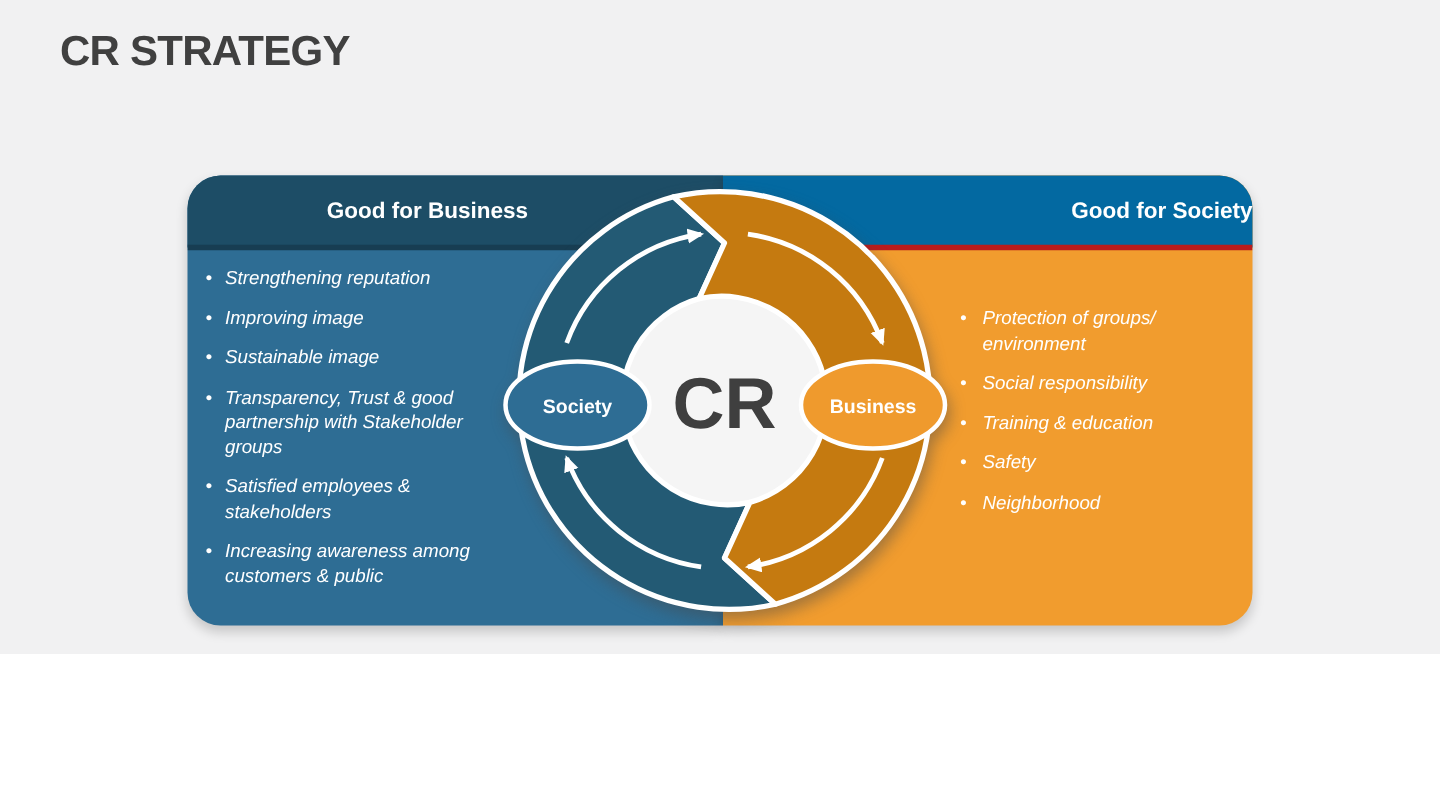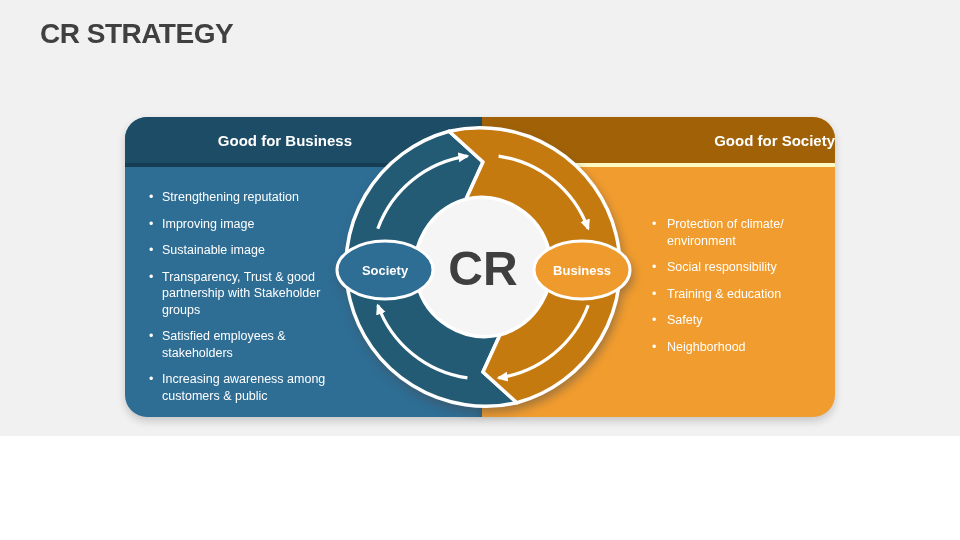--- a/index.html
+++ b/index.html
@@ -15,22 +15,22 @@
   
   .panel { position:absolute; top:117px; height:300px; box-shadow:0 4px 8px rgba(0,0,0,0.18); }
   .panel-left  { left:125px; width:357px; background:#2e6d94; border-radius:22px 0 0 22px; }
   .panel-right { left:482px; width:353px; background:#f19c2e; border-radius:0 22px 22px 0; }
   .panel-header {
     position:absolute; top:0; left:0; right:0; height:46px;
     display:flex; align-items:center; justify-content:flex-end;
     color:#fff; font-size:15px; font-weight:bold;
   }
   .panel-left  .panel-header { background:#1d4d66; border-bottom:4px solid #173d52; border-radius:22px 0 0 0; padding-right:130px; }
-  .panel-right .panel-header { background:#a16207; border-bottom:4px solid #fef9c3; border-radius:0 22px 0 0; padding-left:130px; }
-  .list { position:absolute; margin:12px; padding:0; list-style:none; color:#fff; font-size:12.5px; line-height:1.32; }
+  .panel-right .panel-header { background:#0369a1; border-bottom:4px solid #b91c1c; border-radius:0 22px 0 0; padding-left:130px; }
+  .list { position:absolute; margin:0; padding:0; list-style:none; color:#fff; font-size:12.5px; line-height:1.32;font-style:italic; }
   .list li { position:relative; padding-left:13px; margin-bottom:10px; }
   .list li::before { content:"\2022"; position:absolute; left:0; top:0; }
   .list-left  { left:137px; top:177px; width:198px; }
   .list-right { left:640px; top:204px; width:135px; }
   .list-right li { padding-left:15px; }
   
   .diagram {
     position:absolute; left:333px; top:117px; width:300px; height:300px;
     overflow:visible;
     filter: drop-shadow(2px 5px 5px rgba(70,70,70,0.45));
@@ -58,21 +58,21 @@
     <li>Satisfied employees &amp; stakeholders</li>
     <li>Increasing awareness among customers &amp; public</li>
   </ul>
 
   <div class="panel panel-right">
     <div class="panel-header">
       <span>Good for Society</span>
     </div>
   </div>
   <ul class="list list-right">
-    <li>Protection of climate/ environment</li>
+    <li>Protection of groups/ environment</li>
     <li>Social responsibility</li>
     <li>Training &amp; education</li>
     <li>Safety</li>
     <li>Neighborhood</li>
   </ul>
 
   <svg class="diagram" viewBox="0 0 300 300">
     <defs>
       <marker id="ah" markerUnits="userSpaceOnUse" markerWidth="16" markerHeight="14" refX="9" refY="5" orient="auto">
         <path d="M0,0 L11,5 L0,10 Z" fill="#ffffff"></path>

